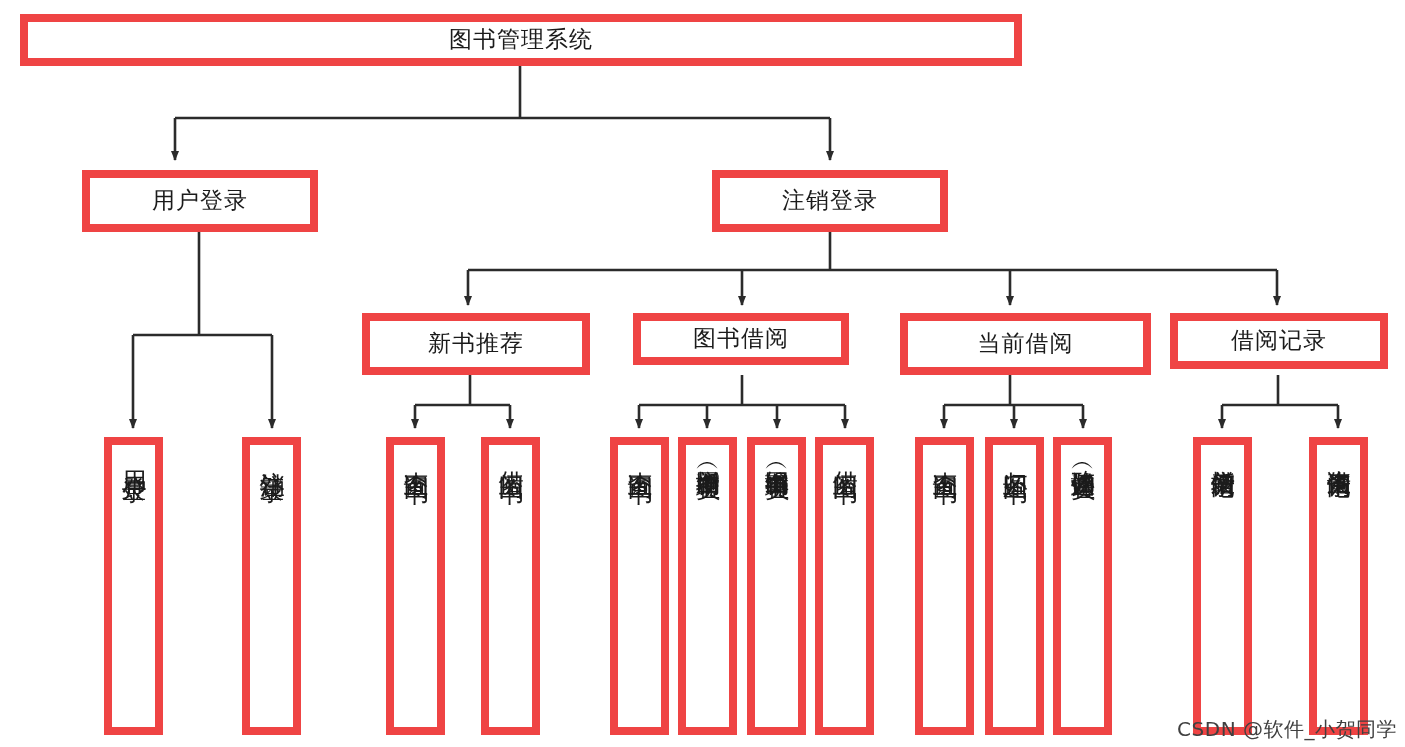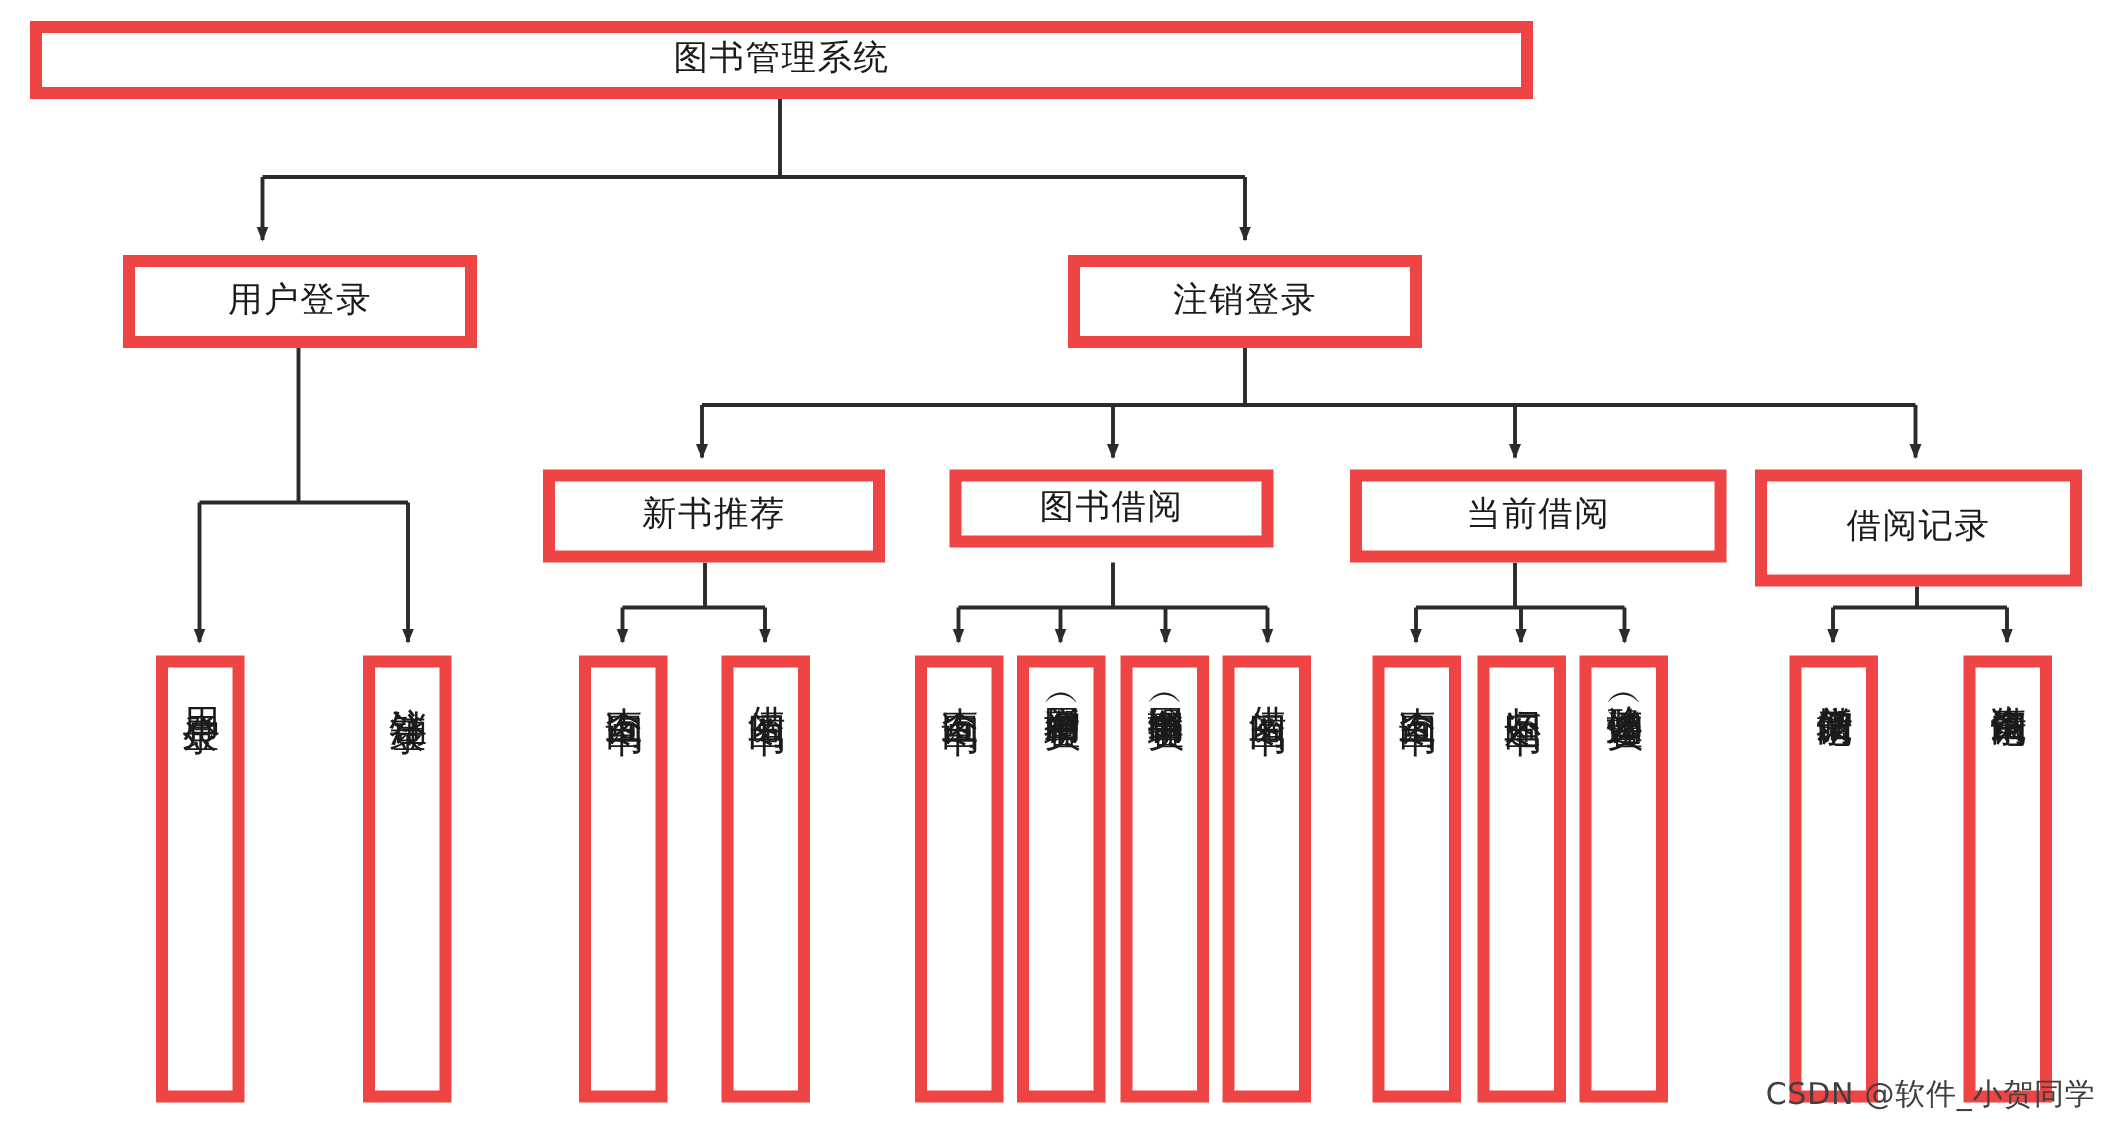--- a/index.html
+++ b/index.html
@@ -138,21 +138,21 @@
 
   <div class="node horiz" style="left:362px; top:313px; width:228px; height:62px;">
     <span class="label">新书推荐</span>
   </div>
   <div class="node horiz" style="left:633px; top:313px; width:216px; height:52px;">
     <span class="label">图书借阅</span>
   </div>
   <div class="node horiz" style="left:900px; top:313px; width:251px; height:62px;">
     <span class="label">当前借阅</span>
   </div>
-  <div class="node horiz" style="left:1170px; top:313px; width:218px; height:78px;">
+  <div class="node horiz" style="left:1170px; top:313px; width:218px; height:56px;">
     <span class="label">借阅记录</span>
   </div>
 
   <div class="node vert" style="left:104px; top:437px; width:59px; height:298px;">
     <span class="label">用户登录</span>
   </div>
   <div class="node vert" style="left:242px; top:437px; width:59px; height:298px;">
     <span class="label">注销登录</span>
   </div>
 

